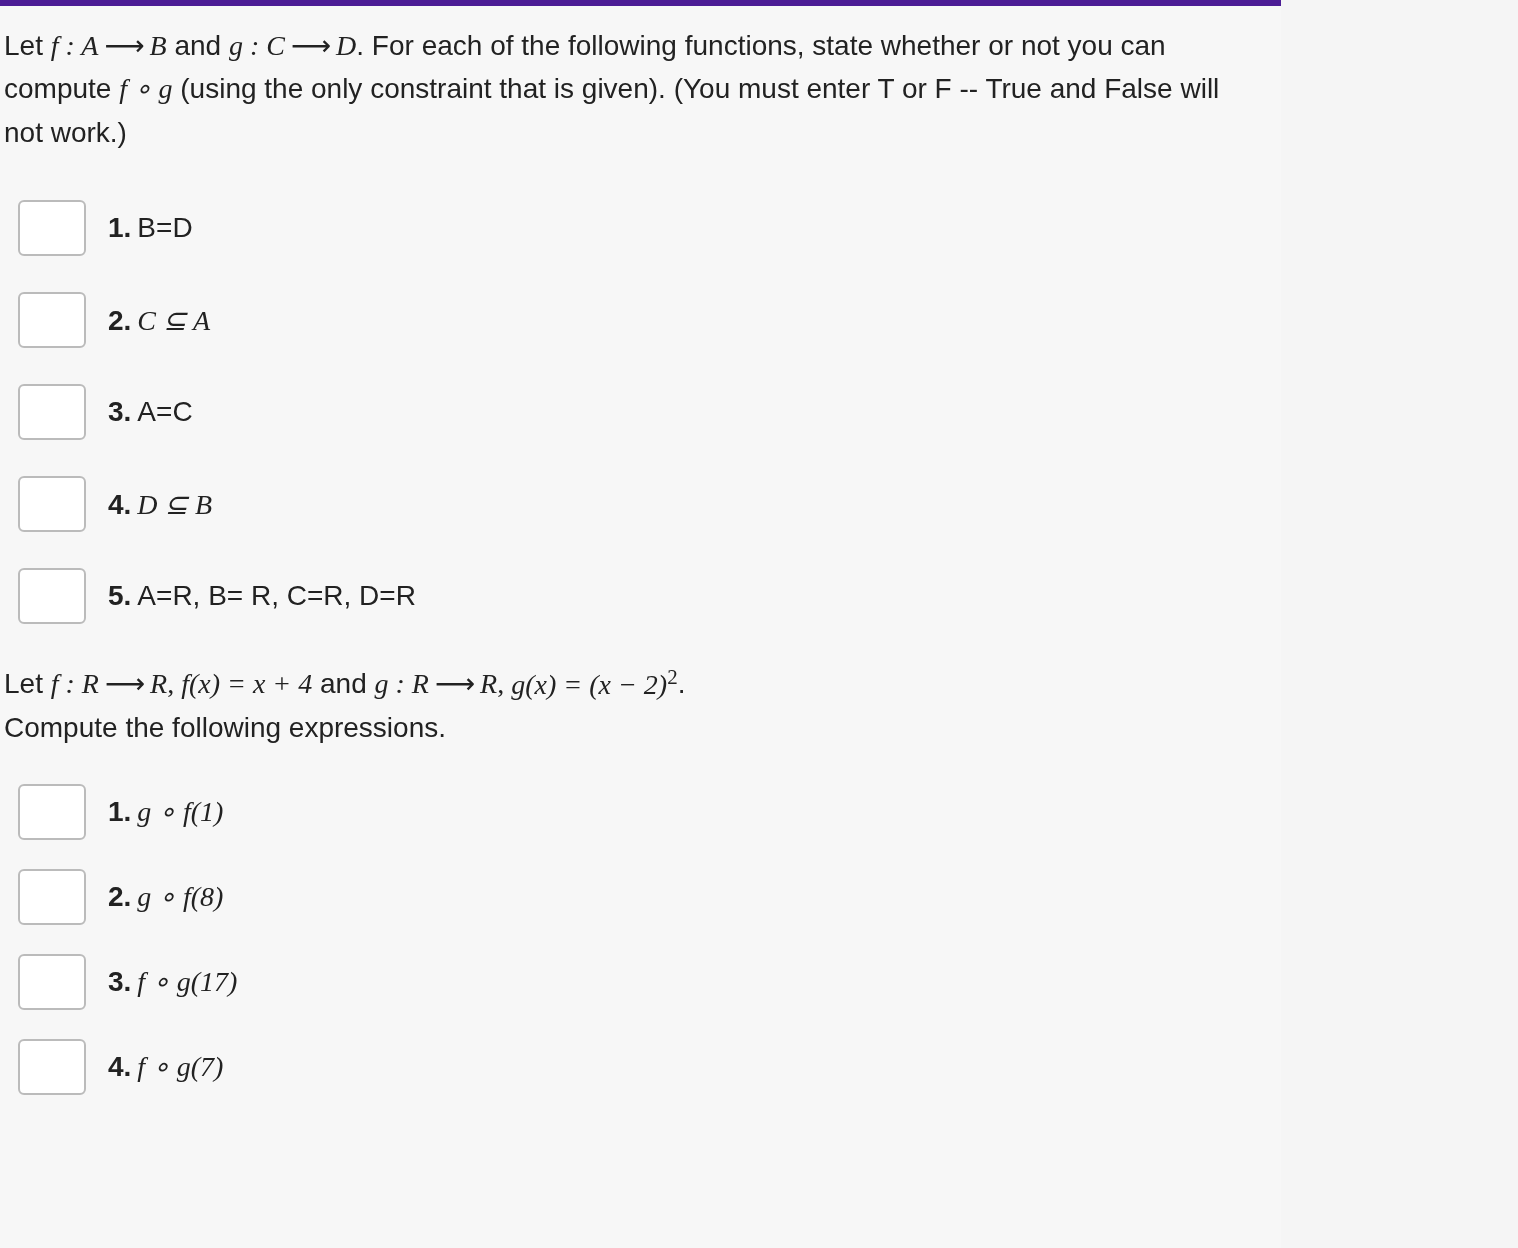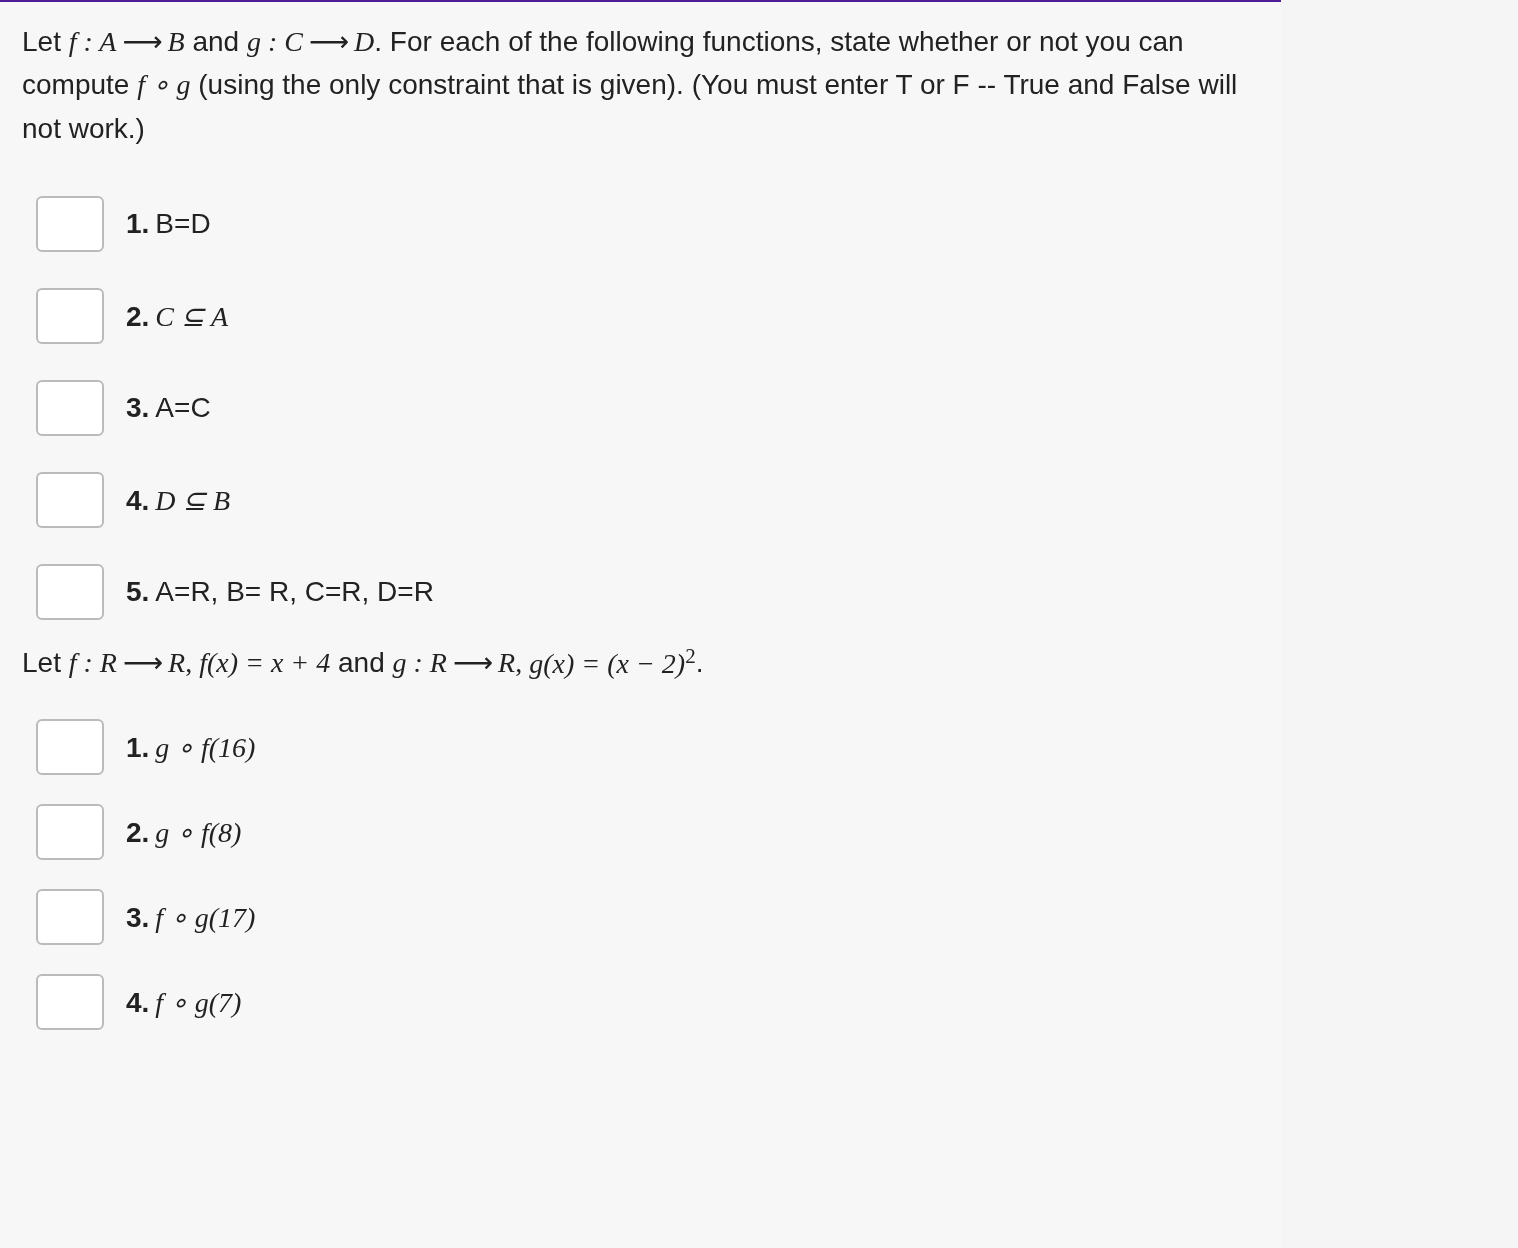--- a/index.html
+++ b/index.html
@@ -8,22 +8,22 @@
     background: #f5f5f5;
     font-family: Arial, Helvetica, sans-serif;
     font-size: 28px;
     color: #222;
   }
   .page {
     width: 1281px;
     height: 1248px;
     box-sizing: border-box;
     background: #f7f7f7;
-    border-top: 2px solid #4c1d95;
-    padding: 18px 22px 0 22px;
+    border-top: 6px solid #4c1d95;
+    padding: 18px 22px 0 4px;
   }
   .prompt {
     line-height: 1.55;
     margin-bottom: 28px;
   }
   .math {
     font-family: "Cambria Math", "STIXGeneral", "Times New Roman", serif;
     font-style: italic;
   }
   .mathup {
@@ -71,21 +71,21 @@
     font-family: serif;
     letter-spacing: -1px;
   }
   sup.sq {
     font-size: 0.75em;
     vertical-align: super;
     font-style: normal;
   }
   .prompt2 {
     line-height: 1.55;
-    margin-top: 1px;
+    margin-top: 18px;
     margin-bottom: 20px;
   }
 </style>
 </head>
 <body>
 
 <div class="page">
 
   <div class="prompt">
     <span>Let </span><span class="math">f : A</span><span class="mathup arrow"> ⟶ </span><span class="math">B</span><span> and </span><span class="math">g : C</span><span class="mathup arrow"> ⟶ </span><span class="math">D</span><span>. For each of the following functions, state whether or not you can compute </span><span class="math">f ∘ g</span><span> (using the only constraint that is given). (You must enter T or F -- True and False will not work.)</span>
@@ -125,28 +125,29 @@
       <div class="label">
         <span class="num">5.</span>
         <span>A=R, B= R, C=R, D=R</span>
       </div>
     </div>
   </div>
 
   <div class="prompt2">
     <span>Let </span><span class="math">f : R</span><span class="mathup arrow"> ⟶ </span><span class="math">R</span><span class="mathup">, </span><span class="math">f(x) = x + 4</span><span> and </span><span class="math">g : R</span><span class="mathup arrow"> ⟶ </span><span class="math">R</span><span class="mathup">, </span><span class="math"><span>g(x) = (x − 2)</span><sup class="sq">2</sup></span><span>.</span>
     <br>
+    <span>Compute the following expressions.</span>
   </div>
 
   <div class="items">
     <div class="row tight">
       <input class="ansbox" type="text" style="">
       <div class="label">
         <span class="num">1.</span>
-        <span class="math">g ∘ f(16)</span>
+        <span class="math">g ∘ f(1)</span>
       </div>
     </div>
     <div class="row tight">
       <input class="ansbox" type="text" style="">
       <div class="label">
         <span class="num">2.</span>
         <span class="math">g ∘ f(8)</span>
       </div>
     </div>
     <div class="row tight">

